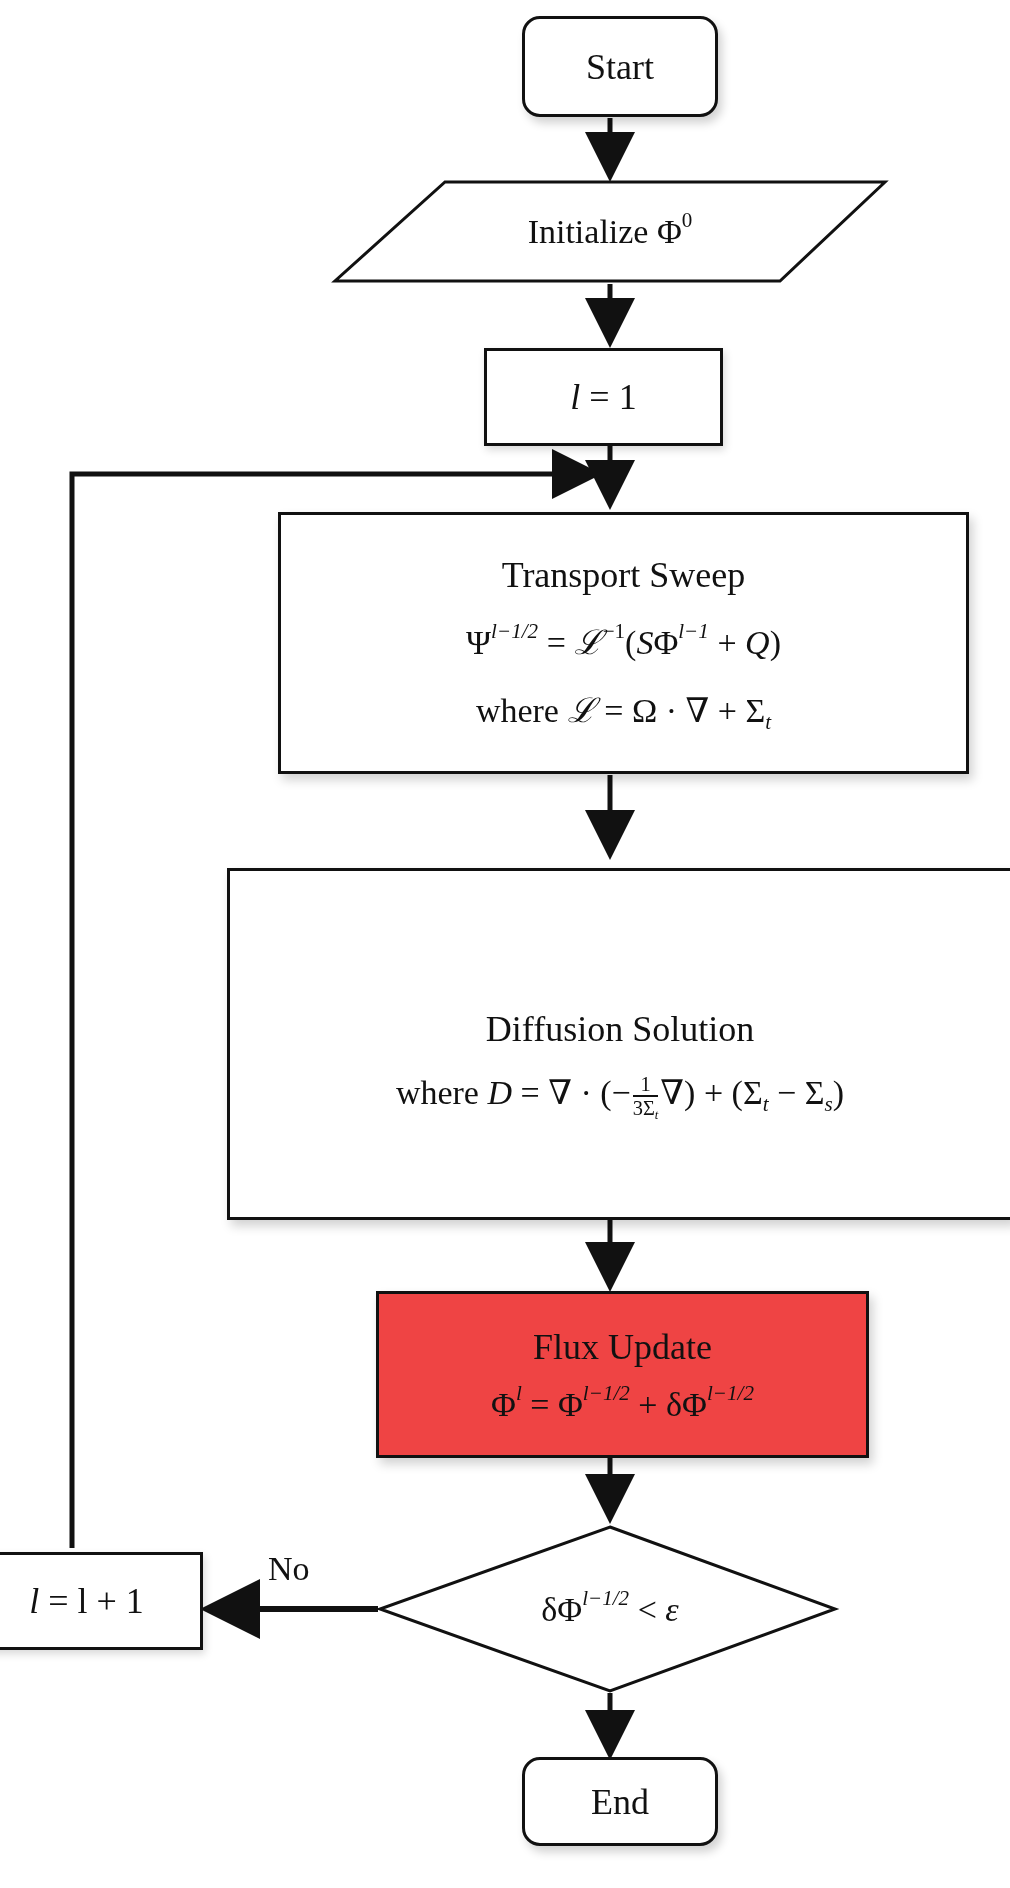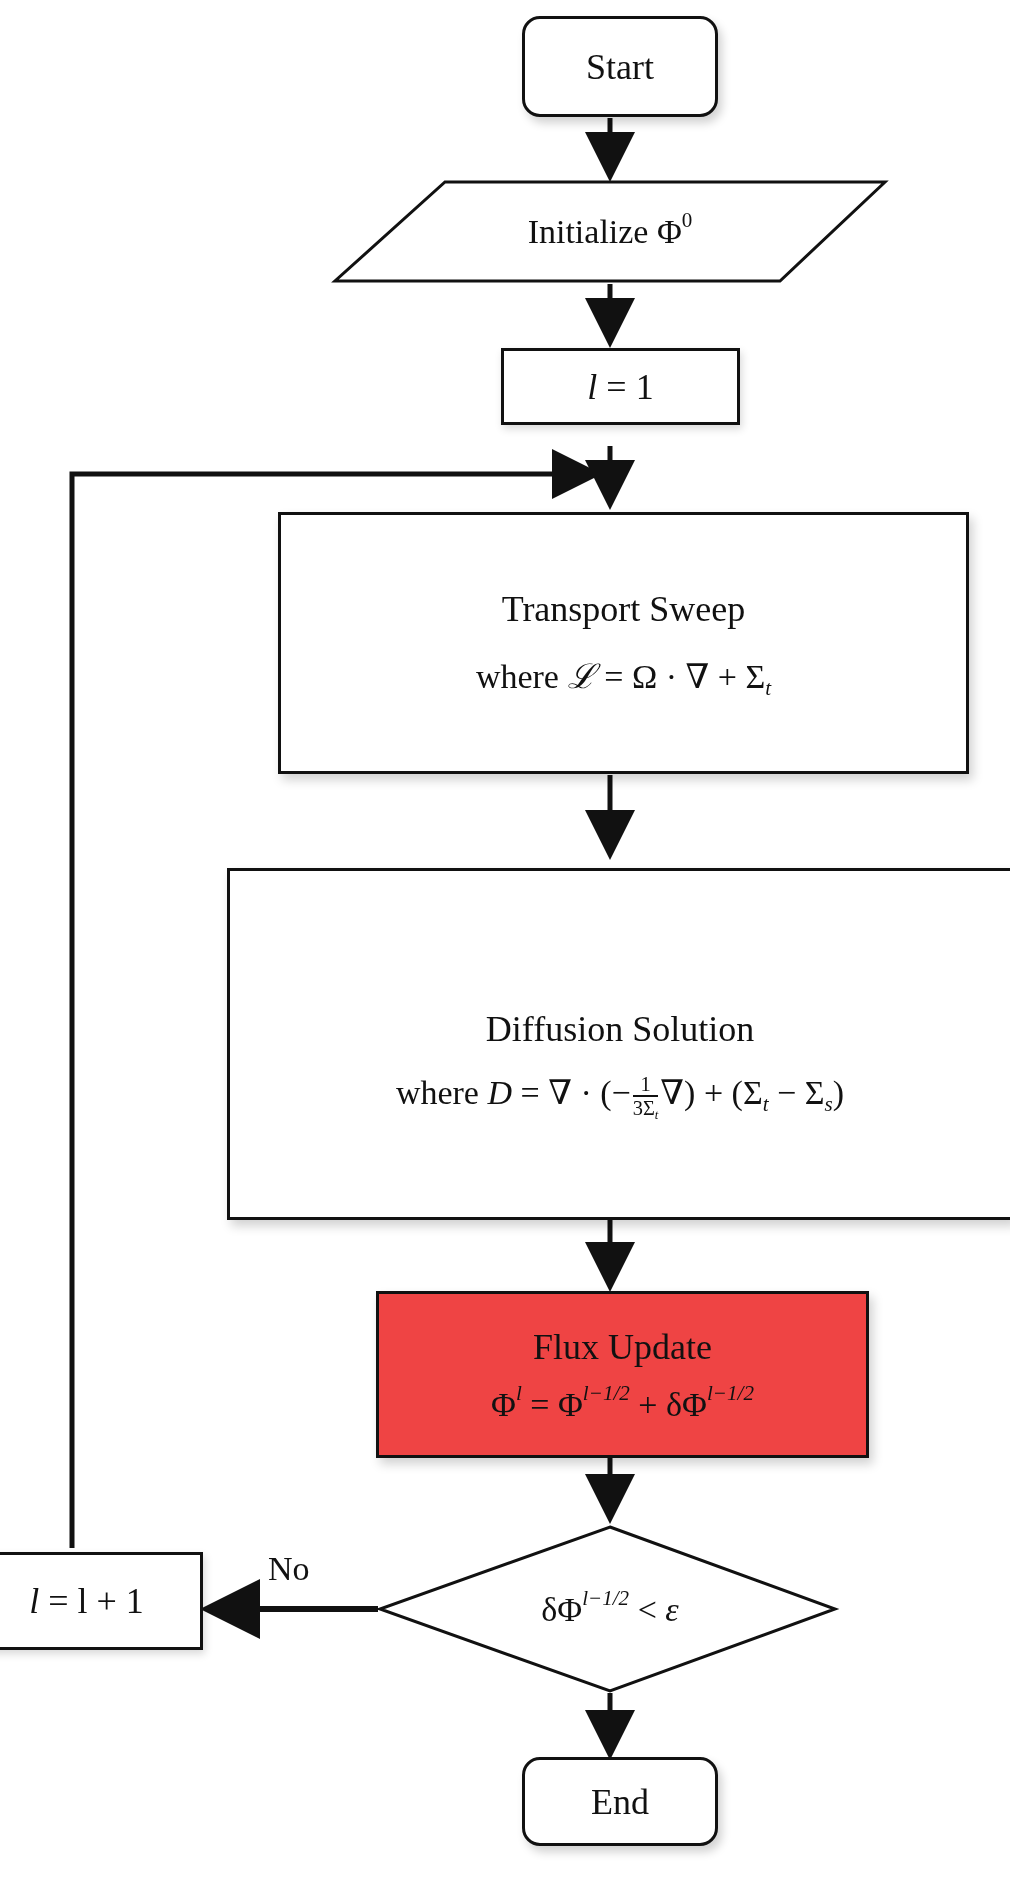--- a/index.html
+++ b/index.html
@@ -60,28 +60,29 @@
   <span class="title">Start</span>
 </div>
 
 <div class="shape-text" style="left:335px; top:182px; width:550px; height:100px;">
   <span>
     <span>Initialize</span>
     <span>Φ</span><sup style="font-style:normal">0</sup>
   </span>
 </div>
 
-<div class="node" style="left:491px; top:348px; width:239px; height:77px; box-shadow:2px 4px 8px rgba(0,0,0,0.15);">
+<div class="node" style="left:474px; top:348px; width:239px; height:98px; box-shadow:2px 4px 8px rgba(0,0,0,0.15);">
   <span class="title">
     <i>l</i> <span>= 1</span>
   </span>
 </div>
 
 <div class="node" style="left:268px; top:512px; width:691px; height:262px;">
   <span class="title">Transport Sweep</span>
+  <span class="eq">Ψ<sup>l−1/2</sup> = <i>ℒ</i><sup style="font-style:normal">−1</sup>(<i>S</i>Φ<sup>l−1</sup> + <i>Q</i>)</span>
   <span class="eq"><span>where</span> <i>ℒ</i> = Ω · ∇ + Σ<sub>t</sub></span>
 </div>
 
 <div class="node" style="left:217px; top:868px; width:786px; height:352px; justify-content:center; padding-top:40px;">
   <span class="title">Diffusion Solution</span>
   <span class="eq"><span>where</span> <i>D</i> = ∇ · (−<span class="frac">
         <span class="num">1</span>
         <span>3Σ<sub>t</sub></span>
       </span>∇) + (Σ<sub>t</sub> − Σ<sub>s</sub>)</span>
 </div>

